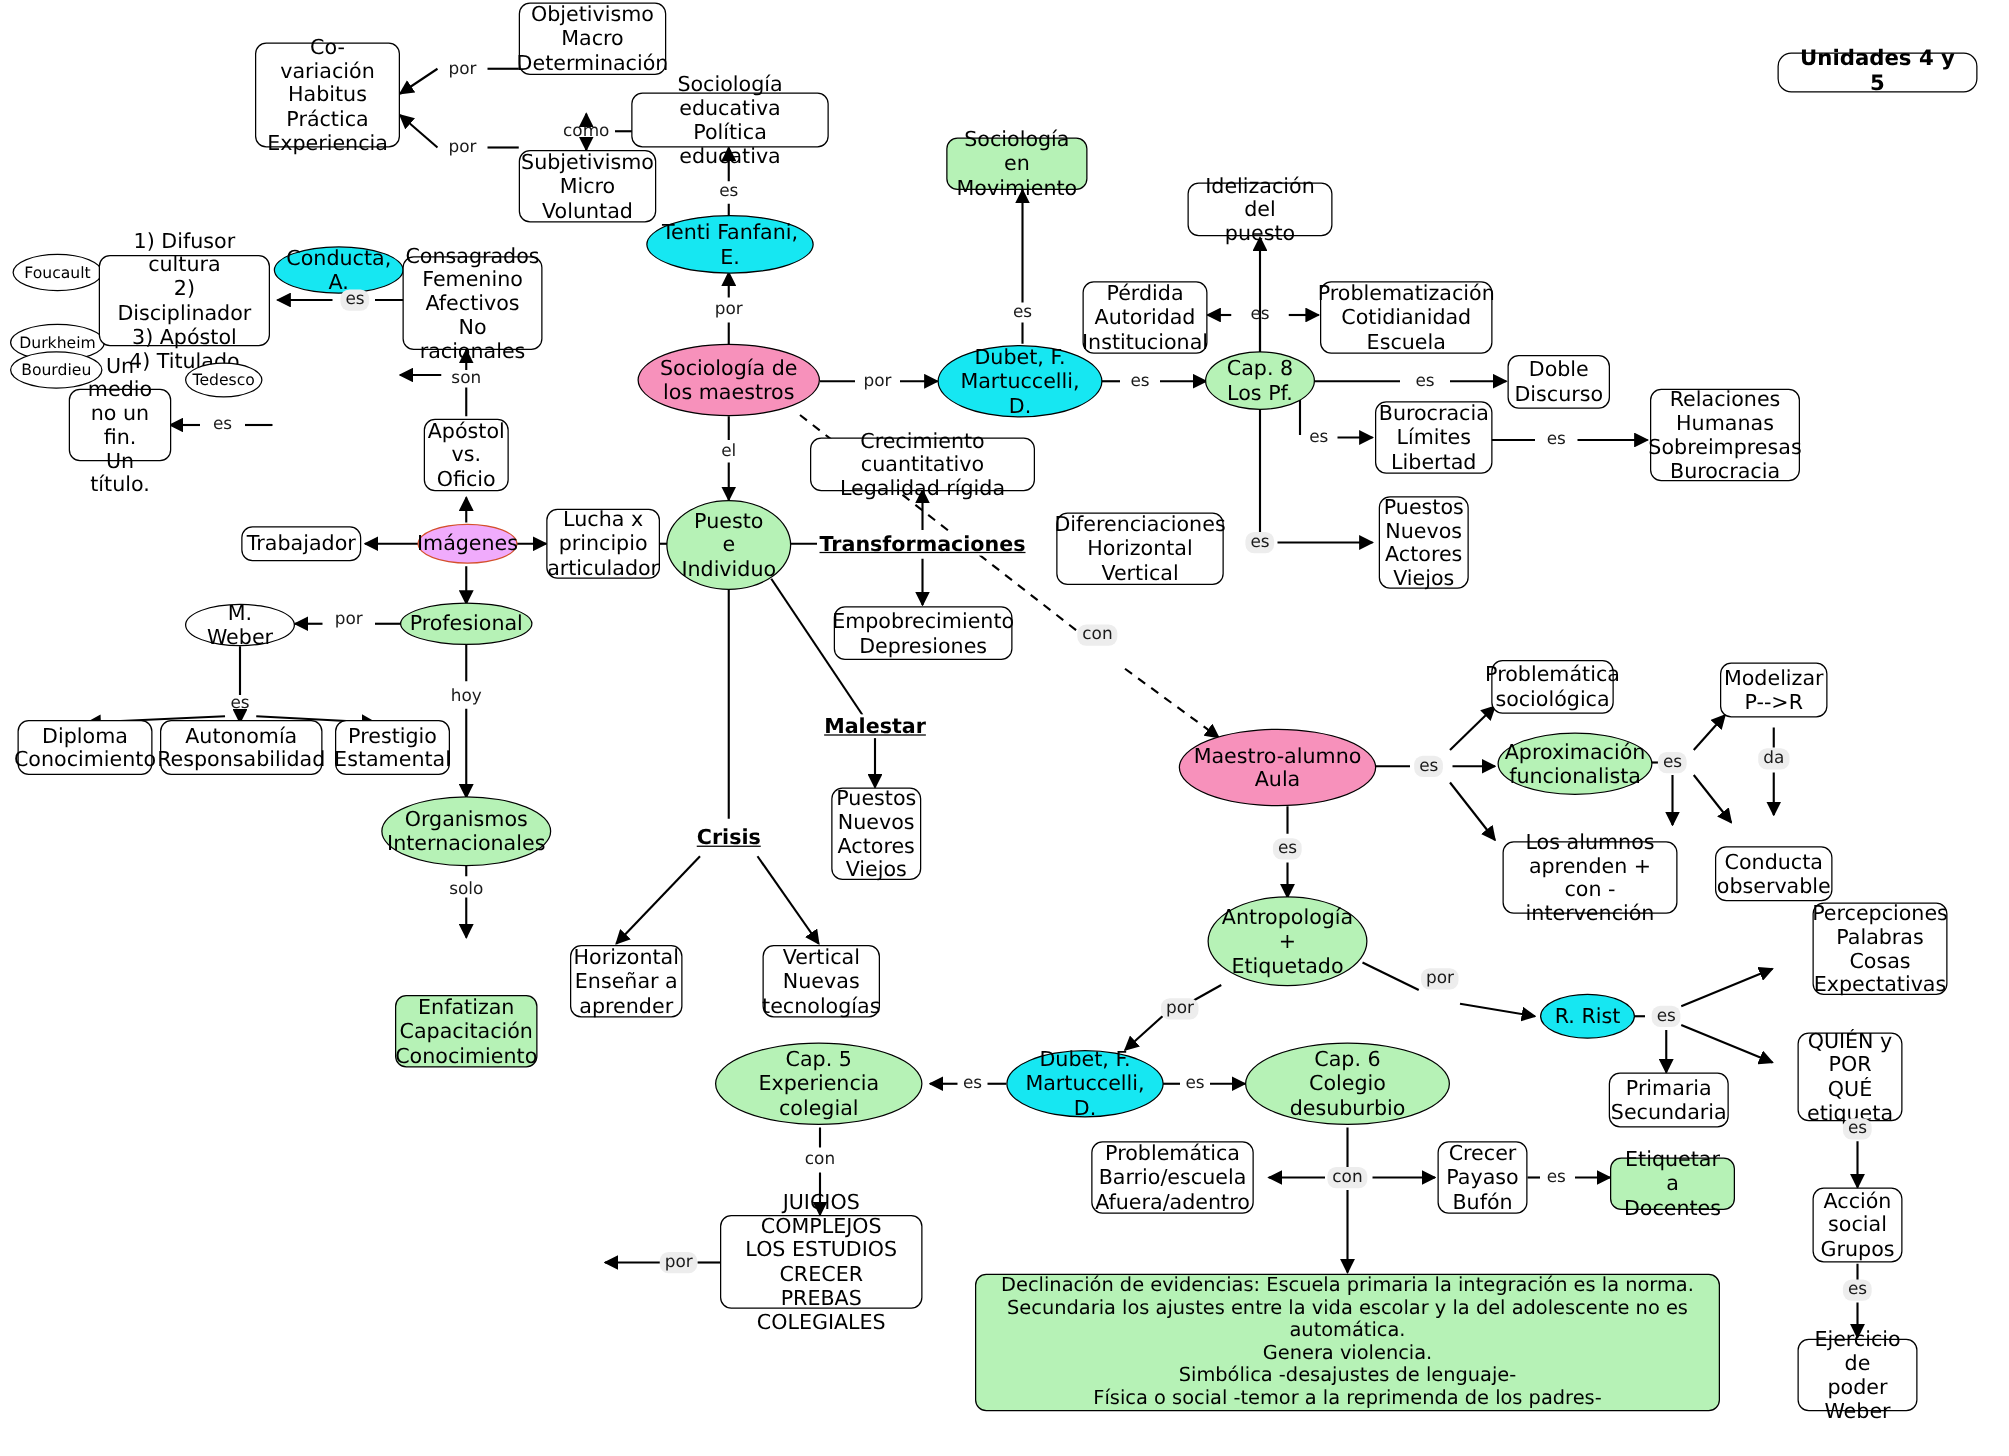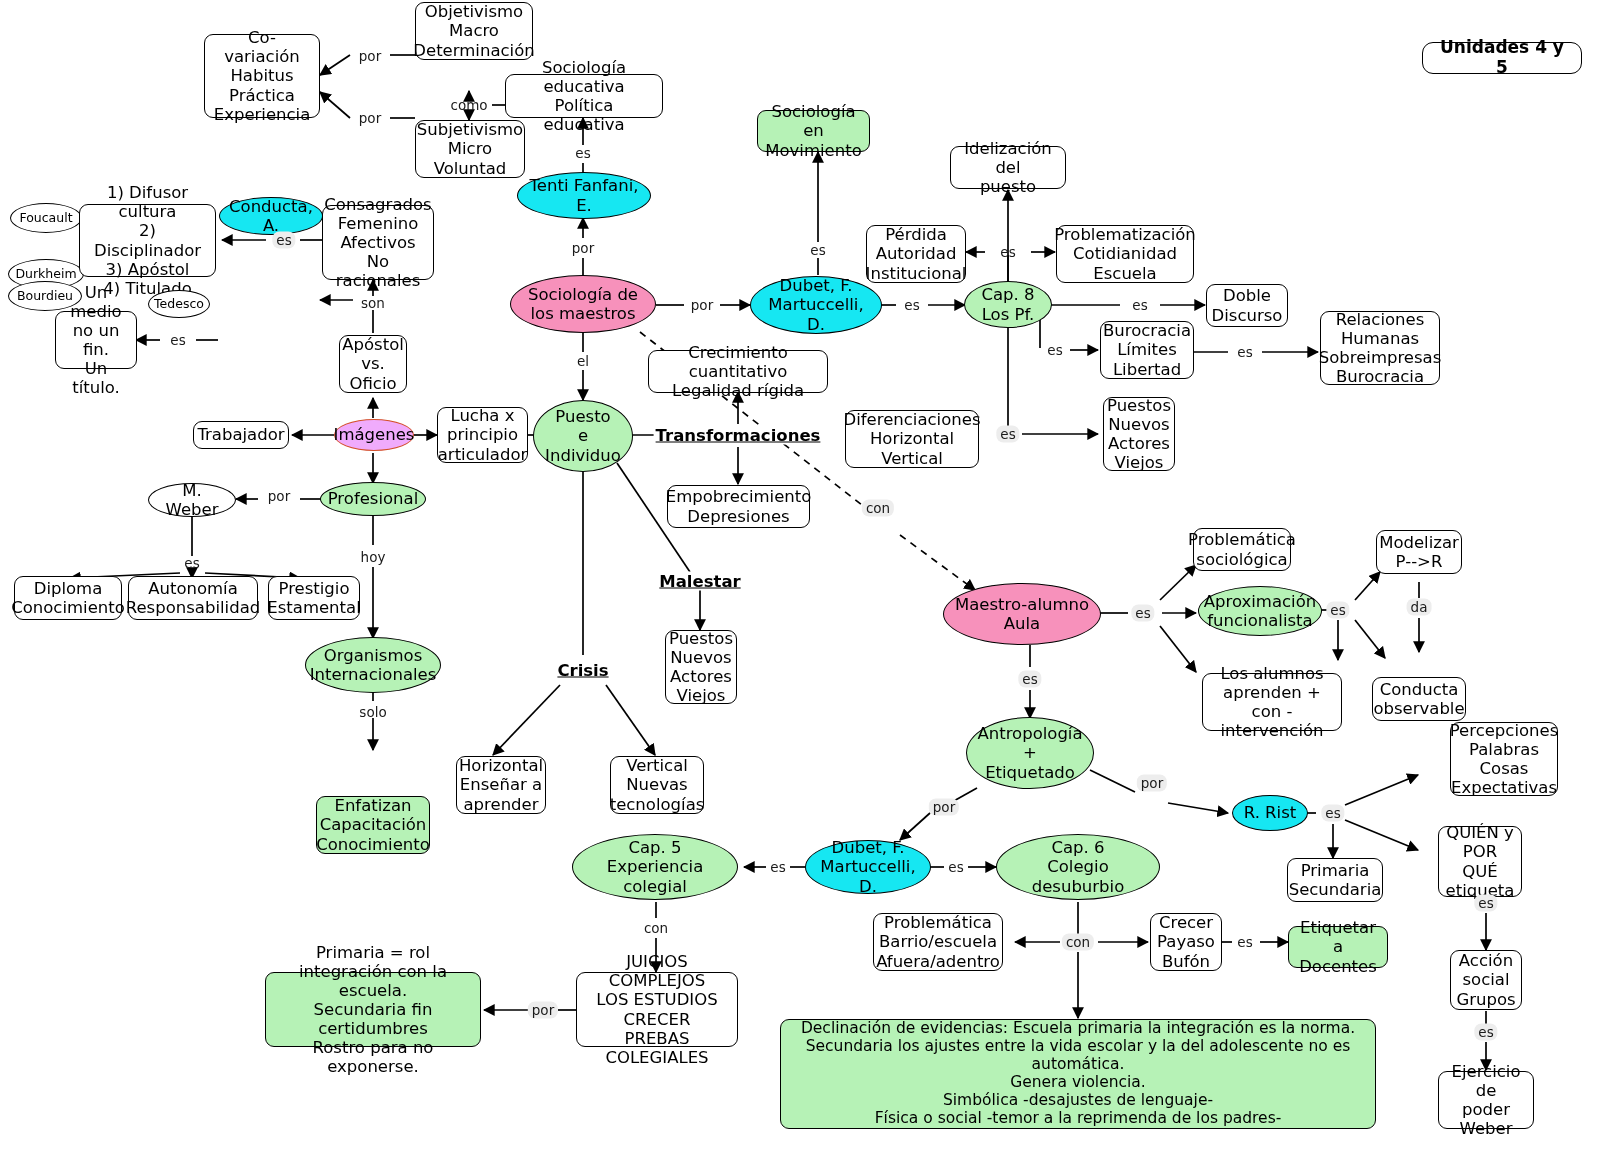--- a/index.html
+++ b/index.html
@@ -348,24 +348,20 @@
 Afuera/adentro</div>
   <div class="node box" style="left:1150px;top:913px;width:72px;height:58px;">Crecer
 Payaso
 Bufón</div>
   <div class="node box green" style="left:1288px;top:926px;width:100px;height:42px;">Etiquetar a
 Docentes</div>
   <div class="node box" style="left:576px;top:972px;width:162px;height:75px;">JUICIOS COMPLEJOS
 LOS ESTUDIOS
 CRECER
 PREBAS COLEGIALES</div>
-  <div class="node box green" style="left:265px;top:972px;width:216px;height:75px;">Primaria = rol
-integración con la escuela.
-Secundaria fin certidumbres
-Rostro para no exponerse.</div>
   <div class="node box green" style="left:780px;top:1019px;width:596px;height:110px;font-size:15.5px;">Declinación de evidencias: Escuela primaria la integración es la norma.
 Secundaria los ajustes entre la vida escolar y la del adolescente no es automática.
 Genera violencia.
 Simbólica -desajustes de lenguaje-
 Física o social -temor a la reprimenda de los padres-</div>
   <div class="node box" style="left:1450px;top:950px;width:72px;height:60px;">Acción
 social
 Grupos</div>
   <div class="node box" style="left:1438px;top:1071px;width:96px;height:58px;">Ejercicio de
 poder

